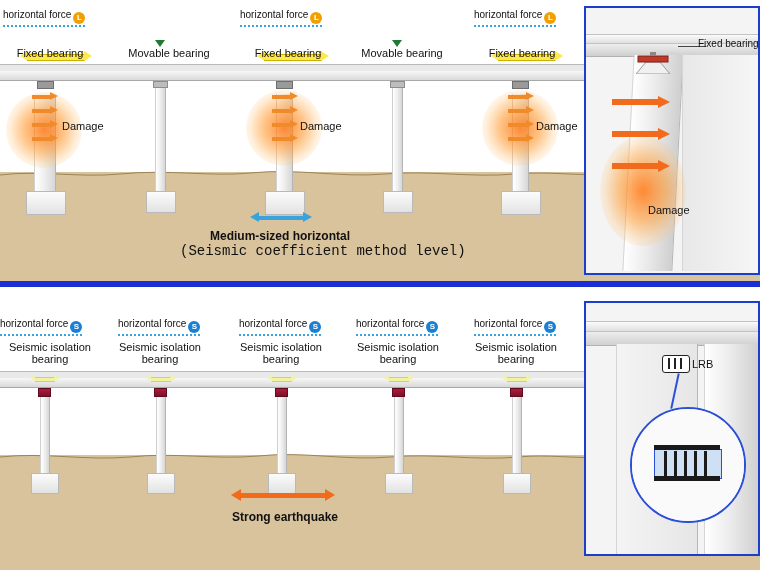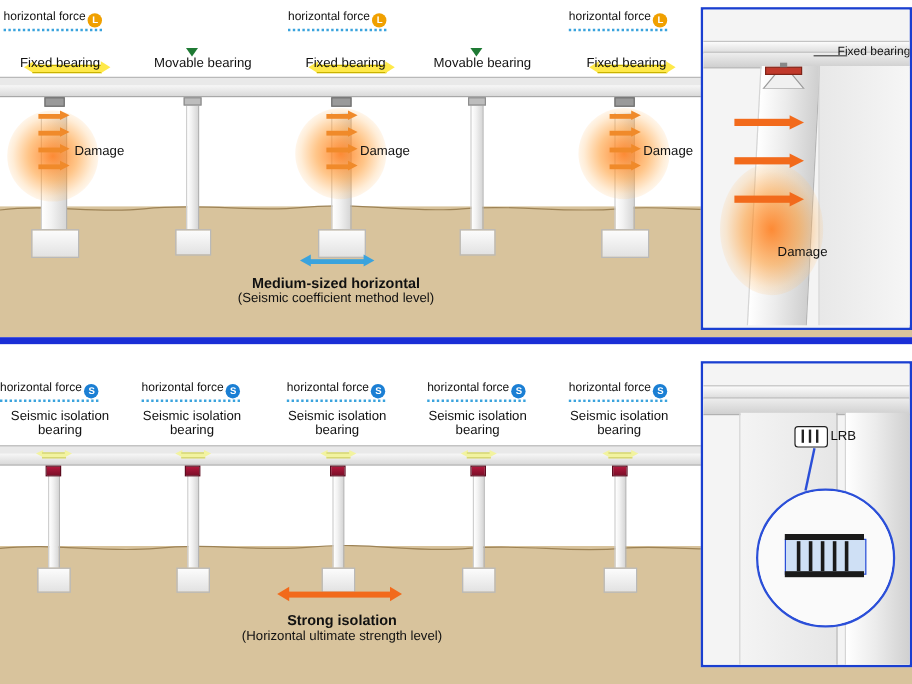--- a/index.html
+++ b/index.html
@@ -68,21 +68,21 @@
   
   .lab{position:absolute;font-size:11px;color:#111;text-align:center;line-height:12px;white-space:nowrap;}
   .lab2{position:absolute;font-size:11px;color:#111;text-align:center;line-height:12px;}
   .hforce{position:absolute;font-size:10px;color:#111;white-space:nowrap;border-bottom:2px dotted #3aa3dd;padding-bottom:1px;}
   .badge{display:inline-block;width:12px;height:12px;border-radius:50%;color:#fff;font-size:8px;line-height:12px;text-align:center;vertical-align:-2px;margin-left:2px;font-weight:bold;}
   .badge.L{background:#f0a000;}
   .badge.S{background:#1b7fd4;}
   .dmg{position:absolute;font-size:11px;color:#111;white-space:nowrap;}
   .caption{position:absolute;text-align:center;white-space:nowrap;}
   .caption .t1{font-size:12px;font-weight:bold;color:#111;}
-  .caption .t2{font-size:11px;color:#111;}
+  .caption .t2{font-size:14px;color:#111;font-family:Liberation Mono, monospace;}
 
   
   .inset{position:absolute;background:#fff;border:2px solid #1a3fd0;overflow:hidden;}
   #inset-top{left:584px;top:6px;width:172px;height:265px;}
   #inset-bot{left:584px;top:300px;width:172px;height:264px;}
   .inset-bg{position:absolute;left:0;top:0;right:0;bottom:0;background:#f4f4f4;}
   .ins-deck{position:absolute;background:linear-gradient(#fbfbfb,#dcdcdc);border-top:1px solid #c3c3c3;border-bottom:1px solid #b1b1b1;}
   .ins-col{position:absolute;background:linear-gradient(90deg,#ffffff,#ececec 45%,#cfcfcf);border-left:1px solid #d5d5d5;border-right:1px solid #b5b5b5;}
   .ins-label{position:absolute;font-size:10px;color:#111;white-space:nowrap;}
   .ins-callout{position:absolute;border-top:1px solid #444;}
@@ -378,22 +378,21 @@
       <div>Seismic isolation</div>
       <div>bearing</div>
     </div>
 
     <div class="oarrow2" style="left:231px;top:202px;width:104px;">
         <div class="hL"></div>
         <div class="bar"></div>
         <div class="hR"></div>
       </div>
     <div class="caption" style="left:180px;top:223px;width:210px;">
-      <div class="t1">Strong isolation</div>
-      <div class="t2">(Horizontal ultimate strength level)</div>
+      <div class="t1">Strong earthquake</div>
     </div>
 
     <div class="inset" id="inset-bot" style="left:584px;top:14px;width:172px;height:251px;">
       <div class="inset-bg"></div>
       <div class="ins-deck" style="left:0;top:18px;width:172px;height:10px;"></div>
       <div class="ins-deck" style="left:0;top:28px;width:172px;height:13px;background:linear-gradient(#ededed,#d0d0d0);"></div>
       <div class="ins-col" style="left:118px;top:41px;width:54px;height:210px;"></div>
       <div class="ins-col" style="left:30px;top:41px;width:80px;height:210px;background:linear-gradient(90deg,#f4f4f4,#e6e6e6);"></div>
 
       <div class="lrb-box" style="left:76px;top:52px;">

